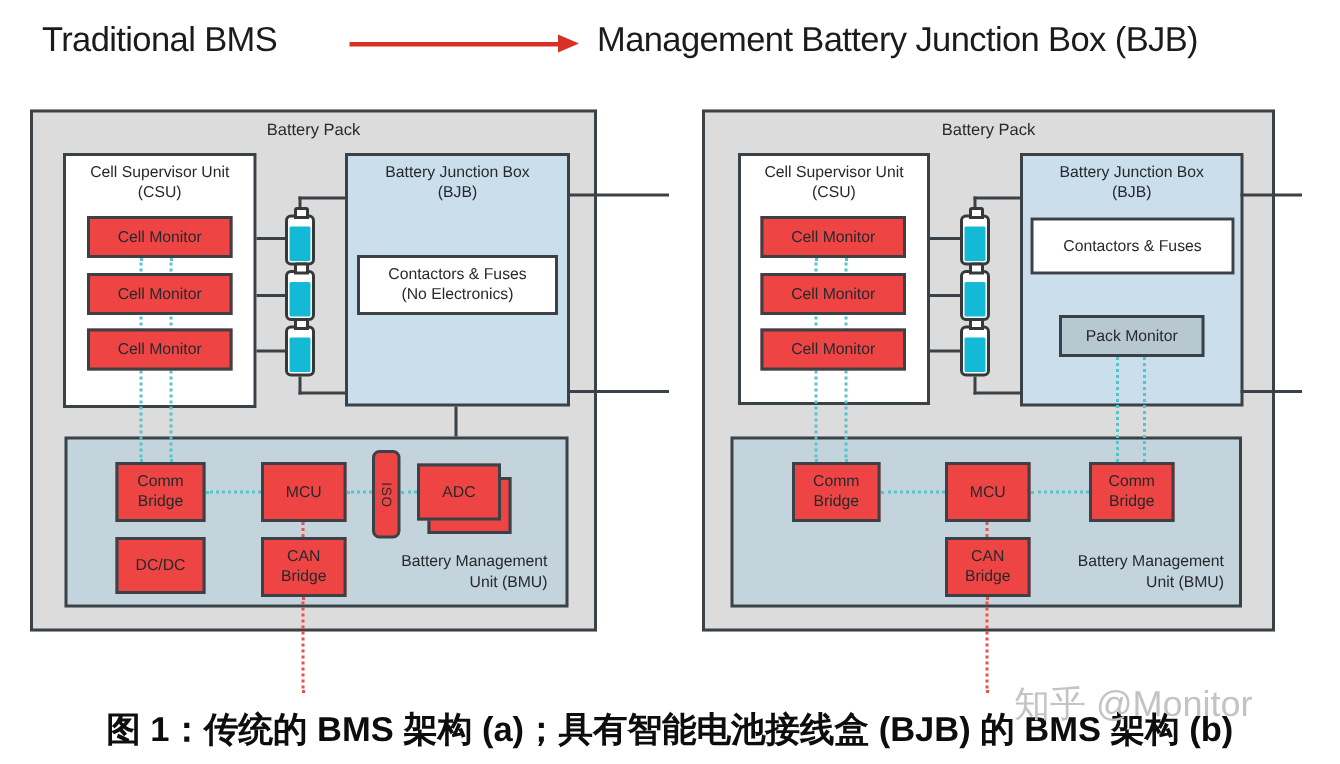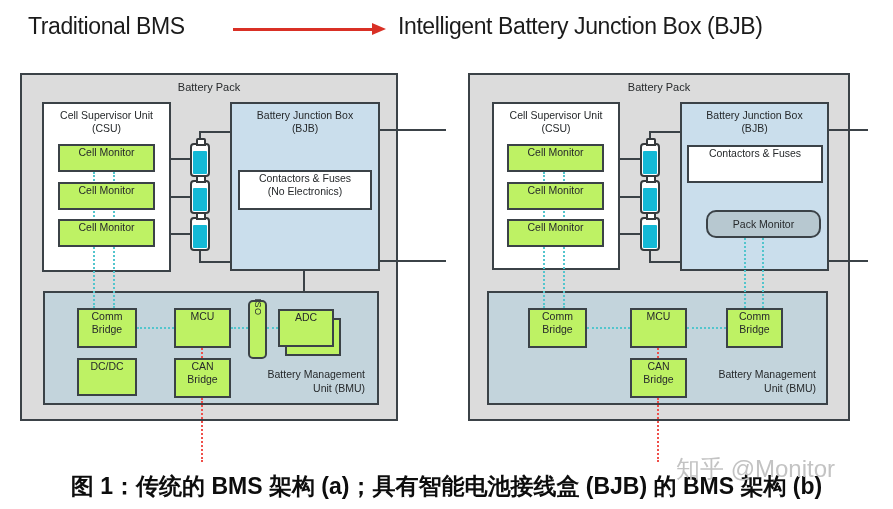--- a/index.html
+++ b/index.html
@@ -6,22 +6,22 @@
   #stage{
     position:relative;width:893px;height:509px;background:#ffffff;overflow:hidden;
     font-family:"Liberation Sans","DejaVu Sans",sans-serif;
   }
   .abs{position:absolute;}
   .box{position:absolute;border:2px solid #3b4247;box-sizing:border-box;}
   .pack{background:#dcdcdc;}
   .csu{background:#ffffff;}
   .bjb{background:#cadeec;}
   .bmu{background:#c3d4dc;}
-  .small-box{background:#bef264;display:flex;align-items:flex-start;justify-content:center;}
-  .white-box{background:#ffffff;display:flex;align-items:flex-start;justify-content:center;}
+  .small-box{background:#ef4444;display:flex;align-items:center;justify-content:center;}
+  .white-box{background:#ffffff;display:flex;align-items:center;justify-content:center;}
   .pm-box{background:#b7c8d0;display:flex;align-items:center;justify-content:center;}
   .lbl{font-size:10.5px;line-height:13px;color:#26292b;text-align:center;white-space:pre-line;}
   .pack-lbl{position:absolute;width:100%;top:6px;text-align:center;font-size:11px;color:#26292b;}
   .hline{position:absolute;height:2px;background:#3b4247;}
   .vline{position:absolute;width:2px;background:#3b4247;}
   .tdot-v{position:absolute;width:0;border-left:2px dotted #52c5cd;}
   .tdot-h{position:absolute;height:0;border-top:2px dotted #52c5cd;}
   .rdot-v{position:absolute;width:0;border-left:2px dotted #ef4f4a;}
   .battery{position:absolute;width:20px;height:34px;background:#ffffff;border:2px solid #35393c;border-radius:4px;box-sizing:border-box;}
   .battery::before{content:"";position:absolute;top:-7px;left:4px;width:6px;height:4px;background:#ffffff;border:2px solid #35393c;border-radius:2px 2px 0 0;}
@@ -35,21 +35,21 @@
   #caption{position:absolute;left:0;top:471px;width:100%;text-align:center;font-size:23px;font-weight:bold;color:#0d0d0d;}
   #watermark{position:absolute;left:676px;top:453px;font-size:24px;color:#c3c3c3;z-index:6;white-space:nowrap;}
 </style>
 </head>
 <body>
 
 <div id="stage">
 
   <div class="title" style="left:28px;">Traditional BMS</div>
   <div class="arrow-line"></div>
-  <div class="title" style="left:398px;">Intelligent Battery Junction Box (BJB)</div>
+  <div class="title" style="left:398px;">Management Battery Junction Box (BJB)</div>
 
   <div>
 
     <div class="box pack" style="left:20px;top:73px;width:378px;height:348px;">
       <div class="pack-lbl">Battery Pack</div>
     </div>
     <div class="box csu" style="left:42px;top:102px;width:129px;height:170px;"></div>
     <div class="abs lbl" style="left:44px;top:109px;width:125px;">Cell Supervisor Unit
 (CSU)</div>
     <div class="box bjb" style="left:230px;top:102px;width:150px;height:169px;"></div>
@@ -162,21 +162,21 @@
       <span class="lbl">Cell Monitor</span>
     </div>
 
     <div class="battery" style="left:640px;top:143px;"></div>
     <div class="battery" style="left:640px;top:180px;"></div>
     <div class="battery" style="left:640px;top:217px;"></div>
 
     <div class="box white-box" style="left:687px;top:145px;width:136px;height:38px;">
       <span class="lbl">Contactors &amp; Fuses</span>
     </div>
-    <div class="box pm-box" style="left:706px;top:210px;width:115px;height:28px;border-radius:10px;">
+    <div class="box pm-box" style="left:706px;top:210px;width:97px;height:28px;">
       <span class="lbl">Pack Monitor</span>
     </div>
 
     <div class="box small-box" style="left:528px;top:308px;width:59px;height:40px;">
       <span class="lbl">Comm
 Bridge</span>
     </div>
     <div class="box small-box" style="left:630px;top:308px;width:57px;height:40px;">
       <span class="lbl">MCU</span>
     </div>

